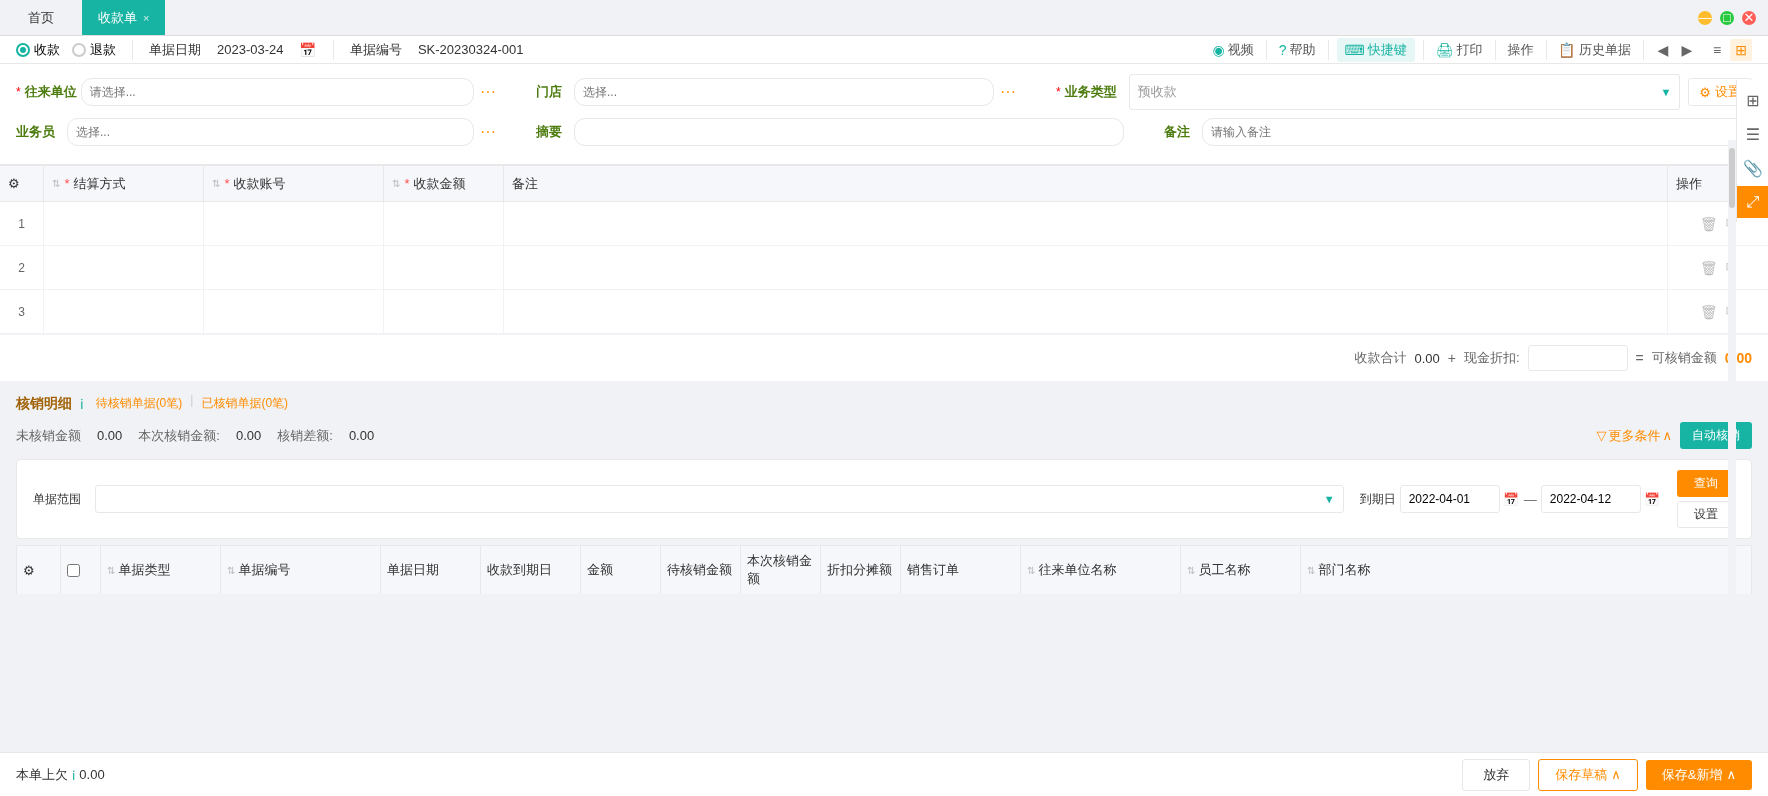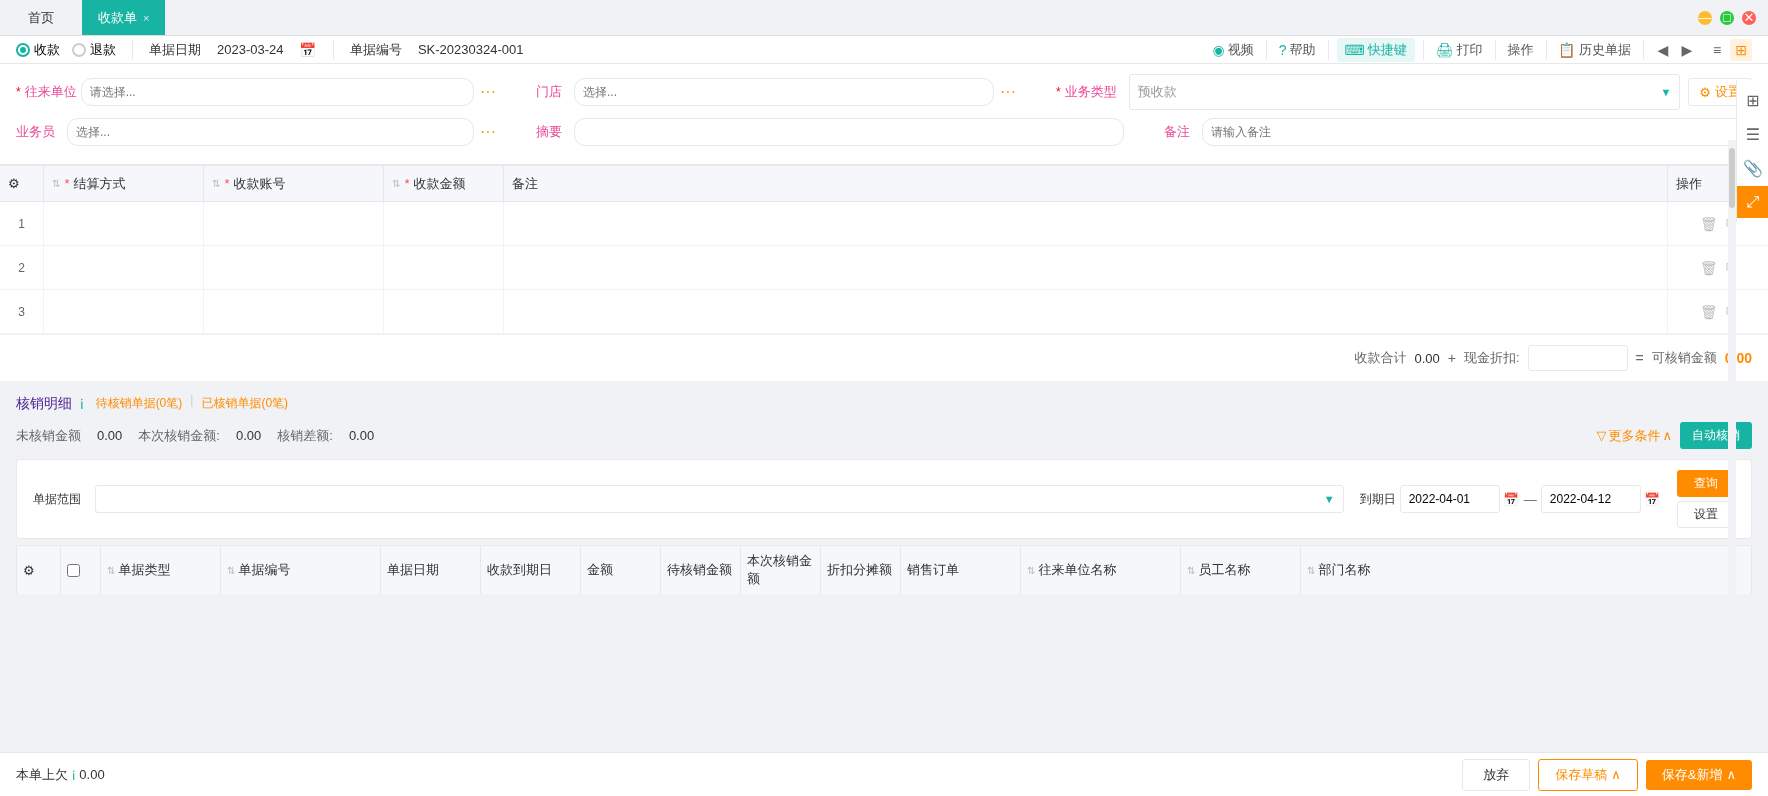--- a/index.html
+++ b/index.html
@@ -46,21 +46,21 @@
     .nav-arrows { display: flex; gap: 2px; }
     .view-toggle { display: flex; gap: 2px; }
 
     
     .form-area {
       background: #fff; padding: 10px 16px; border-bottom: 1px solid #e8e8e8;
     }
     .form-row { display: flex; align-items: center; gap: 0; margin-bottom: 8px; }
     .form-field { display: flex; align-items: center; flex: 1; }
     .form-field-label { color: #ff0000; margin-right: 4px; font-size: 12px; }
-    .form-field-name { color: #ec4899; margin-right: 4px; white-space: nowrap; }
+    .form-field-name { color: #4d7c0f; margin-right: 4px; white-space: nowrap; font-weight: bold; }
     .form-input {
       flex: 1; height: 28px; border: 1px solid #e8e8e8; border-radius: 11px;
       padding: 0 8px; color: #999; font-size: 12px; outline: none; background: #fff;
     }
     .more-btn { color: #ff8c00; cursor: pointer; font-size: 16px; margin-left: 6px; }
     .select-input {
       flex: 1; height: 36px; border: 1px solid #e8e8e8; border-radius: 3px;
       padding: 0 8px; color: #999; font-size: 12px; background: #fff;
       display: flex; align-items: center; justify-content: space-between; cursor: pointer;
     }
@@ -111,21 +111,21 @@
       width: 100px; height: 26px; border: 1px solid #e8e8e8; border-radius: 3px;
       padding: 0 6px; font-size: 12px; text-align: right;
     }
     .summary-result { color: #ff8c00; font-weight: 600; font-size: 14px; }
     .eq-sign { color: #666; font-size: 14px; }
     .plus-sign { color: #666; font-size: 14px; }
 
     
     .verification-section { background: #f0f2f5; padding: 12px 16px 0; }
     .section-title { display: flex; align-items: center; gap: 8px; margin-bottom: 8px; }
-    .section-title-text { font-size: 14px; font-weight: 400; color: #4c1d95; }
+    .section-title-text { font-size: 14px; font-weight: 700; color: #a16207; }
     .info-icon { color: #17b3a3; cursor: pointer; font-size: 14px; }
     .tab-links { display: flex; gap: 4px; }
     .tab-link { color: #ff8c00; font-size: 12px; cursor: pointer; padding: 2px 4px; }
     .tab-link-sep { color: #ccc; font-size: 12px; }
 
     .stats-row { display: flex; align-items: center; gap: 16px; margin-bottom: 10px; font-size: 12px; color: #333; }
     .stats-label { color: #666; }
     .stats-value { color: #333; }
     .filter-field { display: flex; align-items: center; gap: 14px; flex: 1; }
     .filter-label { color: #333; font-size: 12px; white-space: nowrap; }

